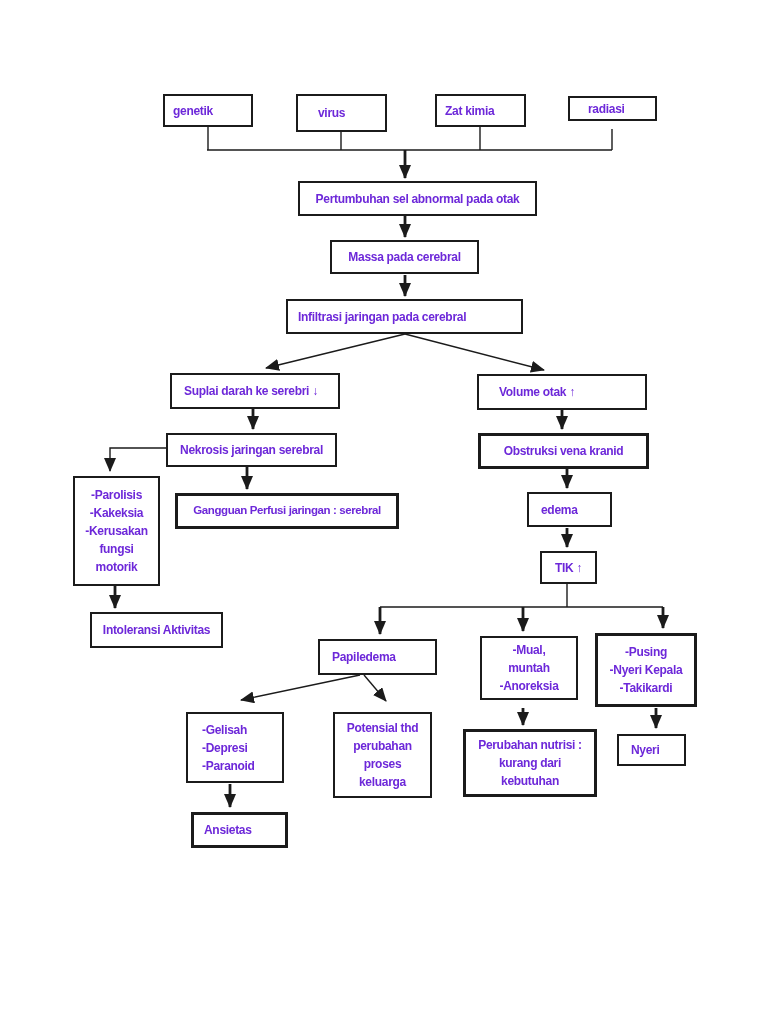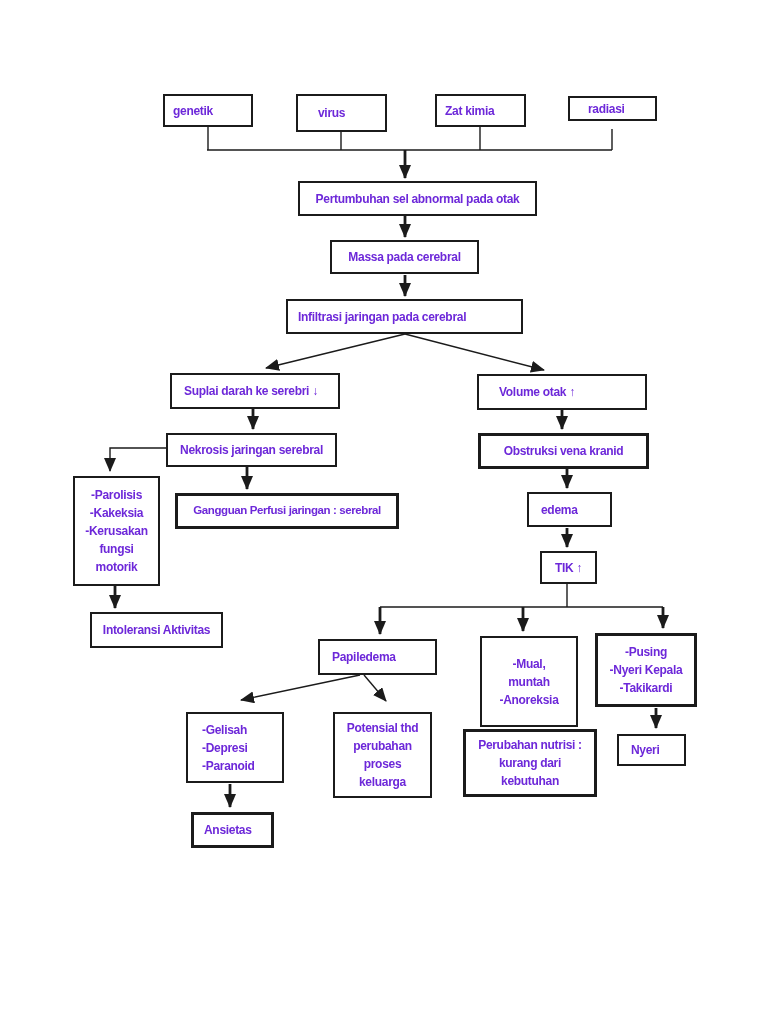--- a/index.html
+++ b/index.html
@@ -86,34 +86,34 @@
 fungsi
 motorik</div>
   <div class="node b3 xs" style="left:175px;top:493px;width:224px;height:36px;">Gangguan Perfusi jaringan : serebral</div>
 
   <div class="node al" style="left:527px;top:492px;width:85px;height:35px;padding-left:12px;">edema</div>
   <div class="node" style="left:540px;top:551px;width:57px;height:33px;">TIK ↑</div>
 
   <div class="node" style="left:90px;top:612px;width:133px;height:36px;">Intoleransi Aktivitas</div>
 
   <div class="node al" style="left:318px;top:639px;width:119px;height:36px;padding-left:12px;">Papiledema</div>
-  <div class="node" style="left:480px;top:636px;width:98px;height:91px;">-Mual,
+  <div class="node" style="left:480px;top:636px;width:98px;height:64px;">-Mual,
 muntah
 -Anoreksia</div>
   <div class="node b3" style="left:595px;top:633px;width:102px;height:74px;">-Pusing
 -Nyeri Kepala
 -Takikardi</div>
 
   <div class="node al" style="left:186px;top:712px;width:98px;height:71px;padding-left:14px;">-Gelisah
 -Depresi
 -Paranoid</div>
   <div class="node" style="left:333px;top:712px;width:99px;height:86px;">Potensial thd
 perubahan
 proses
 keluarga</div>
   <div class="node b3" style="left:463px;top:729px;width:134px;height:68px;">Perubahan nutrisi :
 kurang dari
 kebutuhan</div>
   <div class="node al" style="left:617px;top:734px;width:69px;height:32px;padding-left:12px;">Nyeri</div>
 
-  <div class="node b3 al" style="left:191px;top:812px;width:83px;height:36px;padding-left:10px;">Ansietas</div>
+  <div class="node b3 al" style="left:191px;top:812px;width:97px;height:36px;padding-left:10px;">Ansietas</div>
 
 </div>
 
 </body></html>

